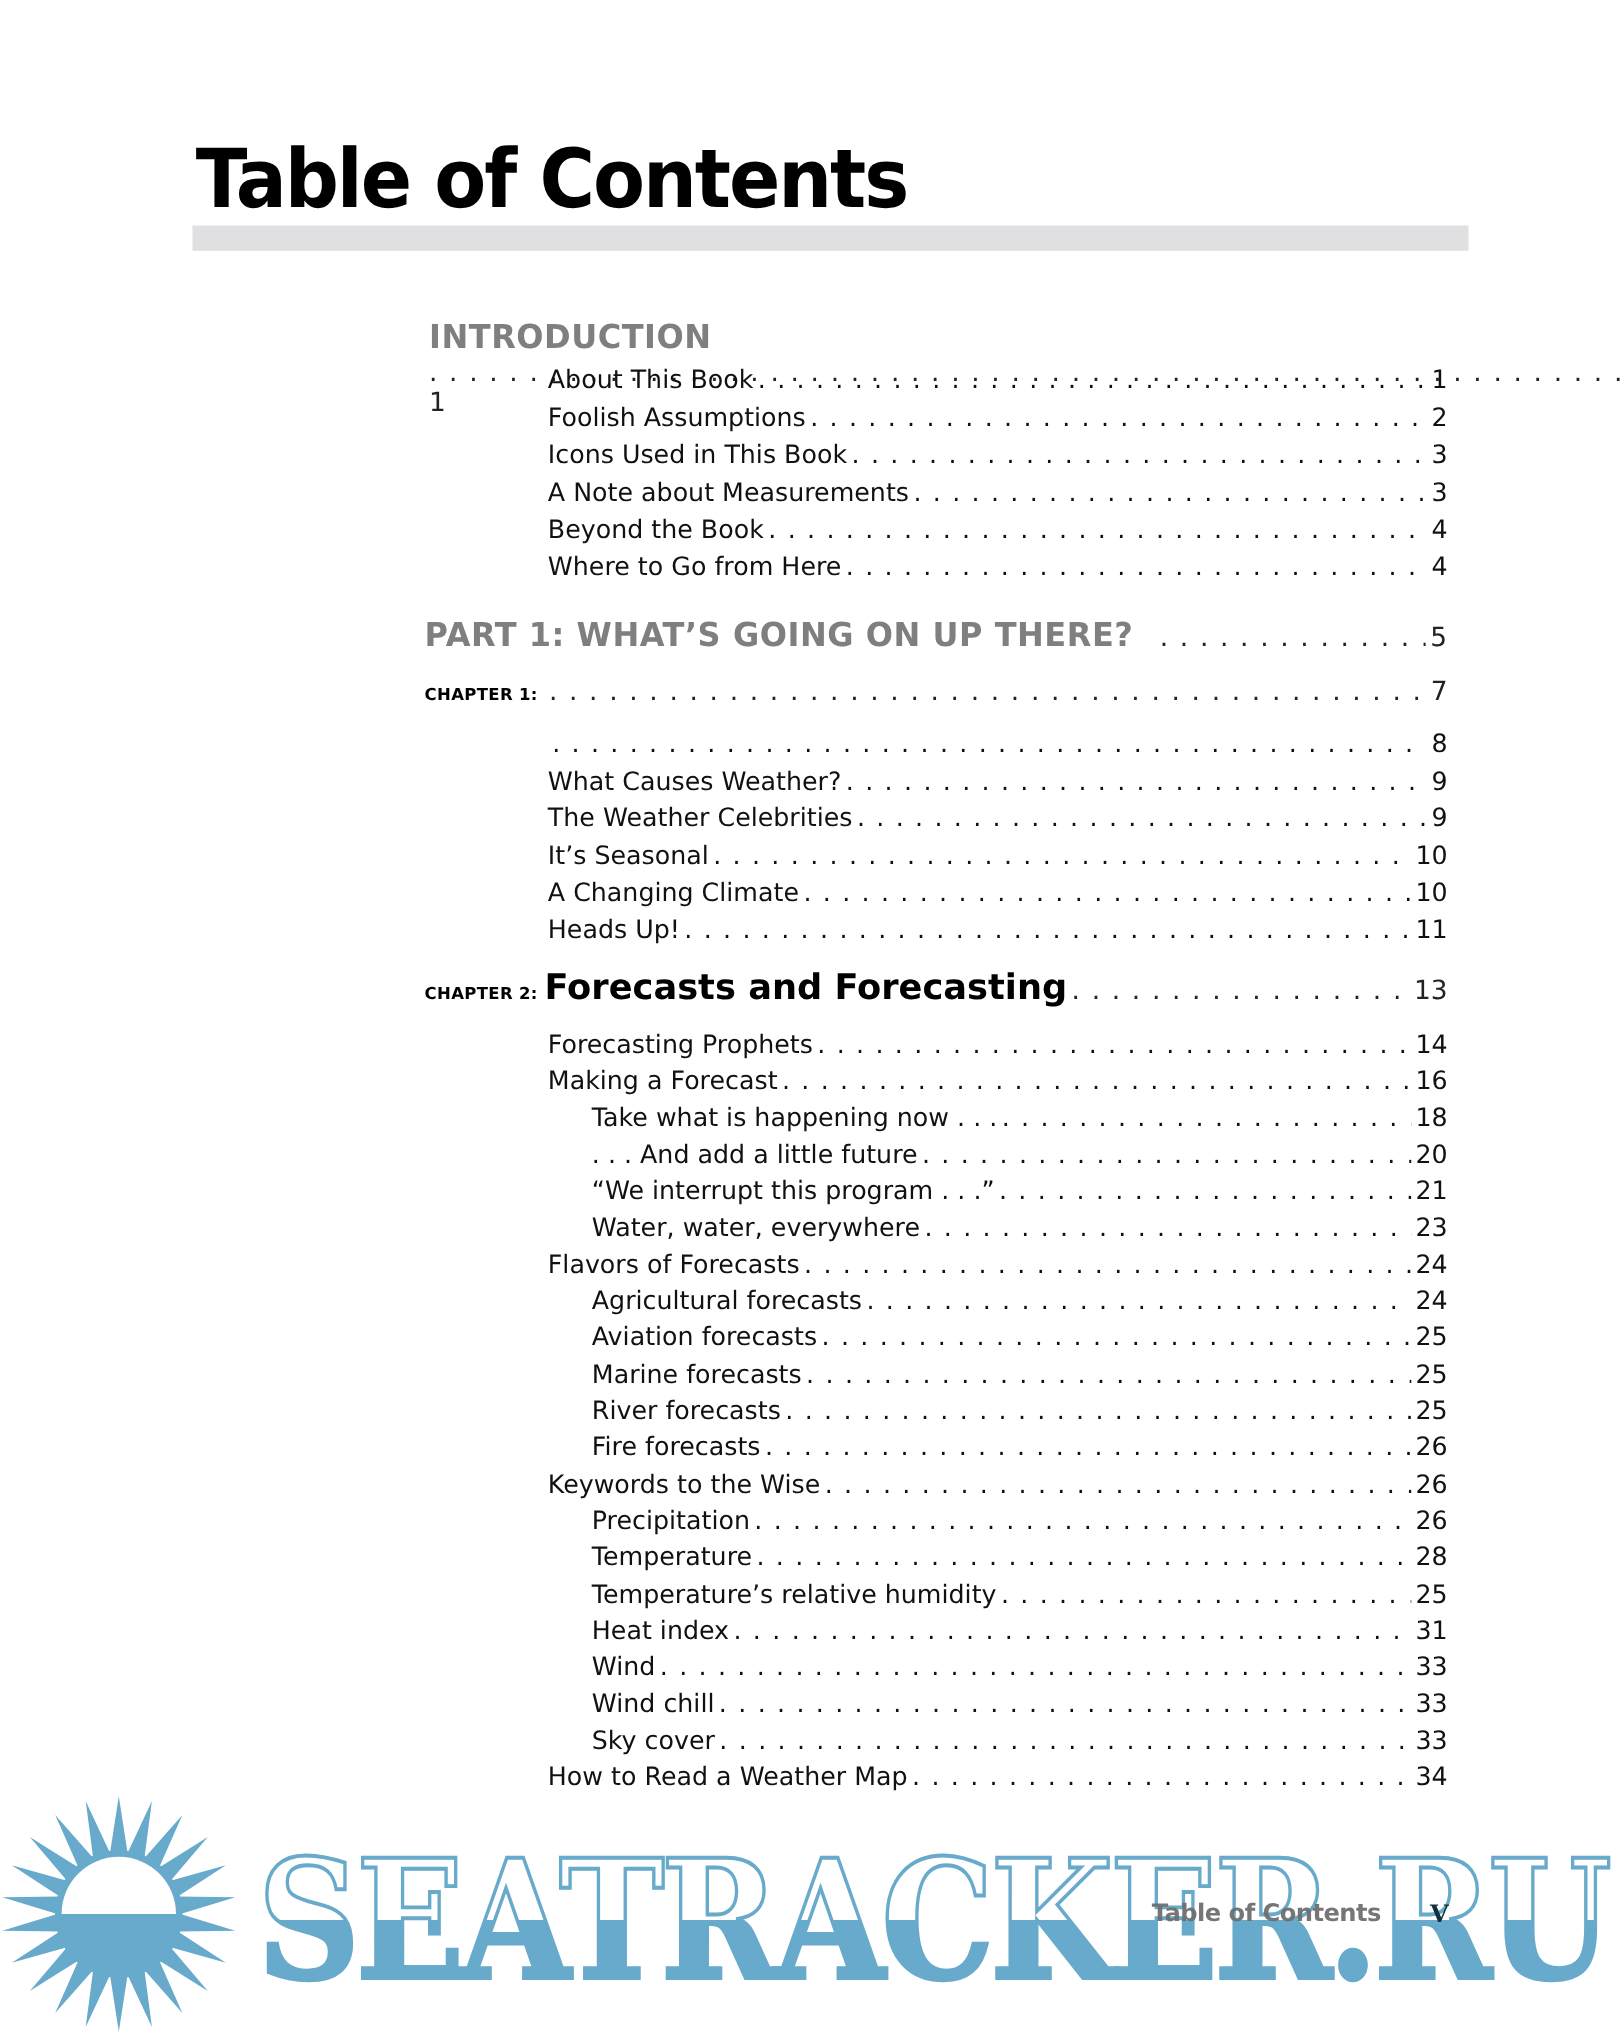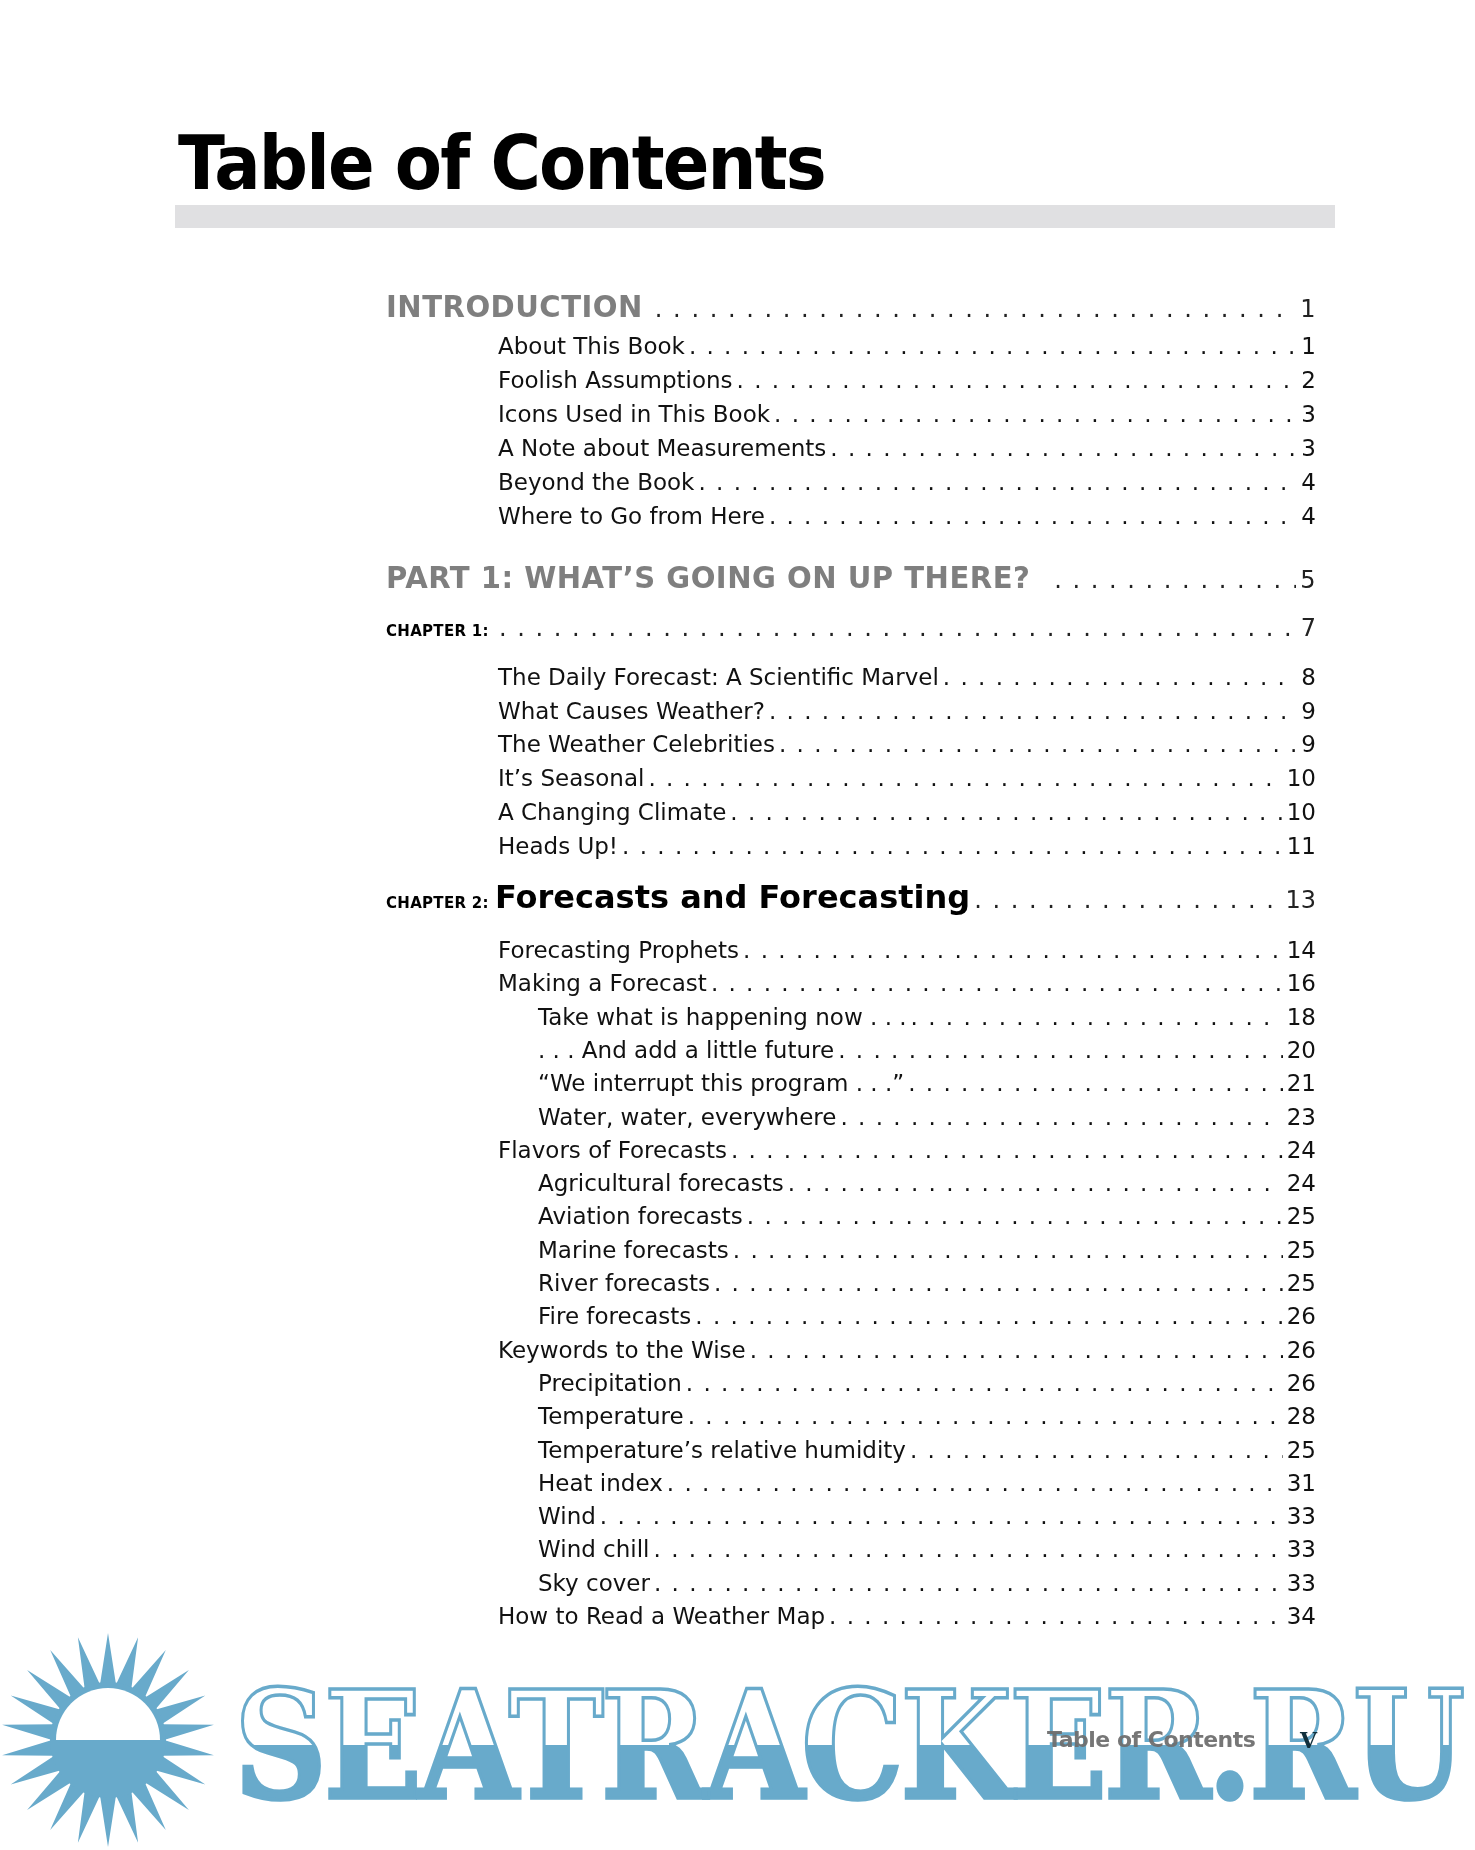--- a/index.html
+++ b/index.html
@@ -60,21 +60,21 @@
     transform: scaleX(0.86); transform-origin: left top;
   }
   .wm-text svg { overflow: visible; }
 </style>
 </head>
 <body>
 
 <div class="title">Table of Contents</div>
 <div class="title-bar"></div>
 
-<div class="row part" style="top:289px;">
+<div class="row part" style="top:289px;flex-direction:column;">
   <span class="label">INTRODUCTION</span>
   <span class="leader"></span>
   <span class="page">1</span>
 </div>
 
 <div id="intro-entries">
     <div class="row entry" style="top: 333px;">
       <span class="label">About This Book</span>
       <span class="leader"></span>
       <span class="page">1</span>
@@ -113,21 +113,20 @@
 </div>
 
 <div class="row chapter" style="top:614px;">
   <span class="chlabel">CHAPTER 1:</span>
   <span class="leader"></span>
   <span class="page">7</span>
 </div>
 
 <div id="ch1-entries">
     <div class="row entry" style="top: 664px;">
-      <span class="label">The Daily Forecast: A Scientific Marvel</span>
       <span class="leader"></span>
       <span class="page">8</span>
     </div>
     <div class="row entry" style="top: 697.7px;">
       <span class="label">What Causes Weather?</span>
       <span class="leader"></span>
       <span class="page">9</span>
     </div>
     <div class="row entry" style="top: 731.4px;">
       <span class="label">The Weather Celebrities</span>

